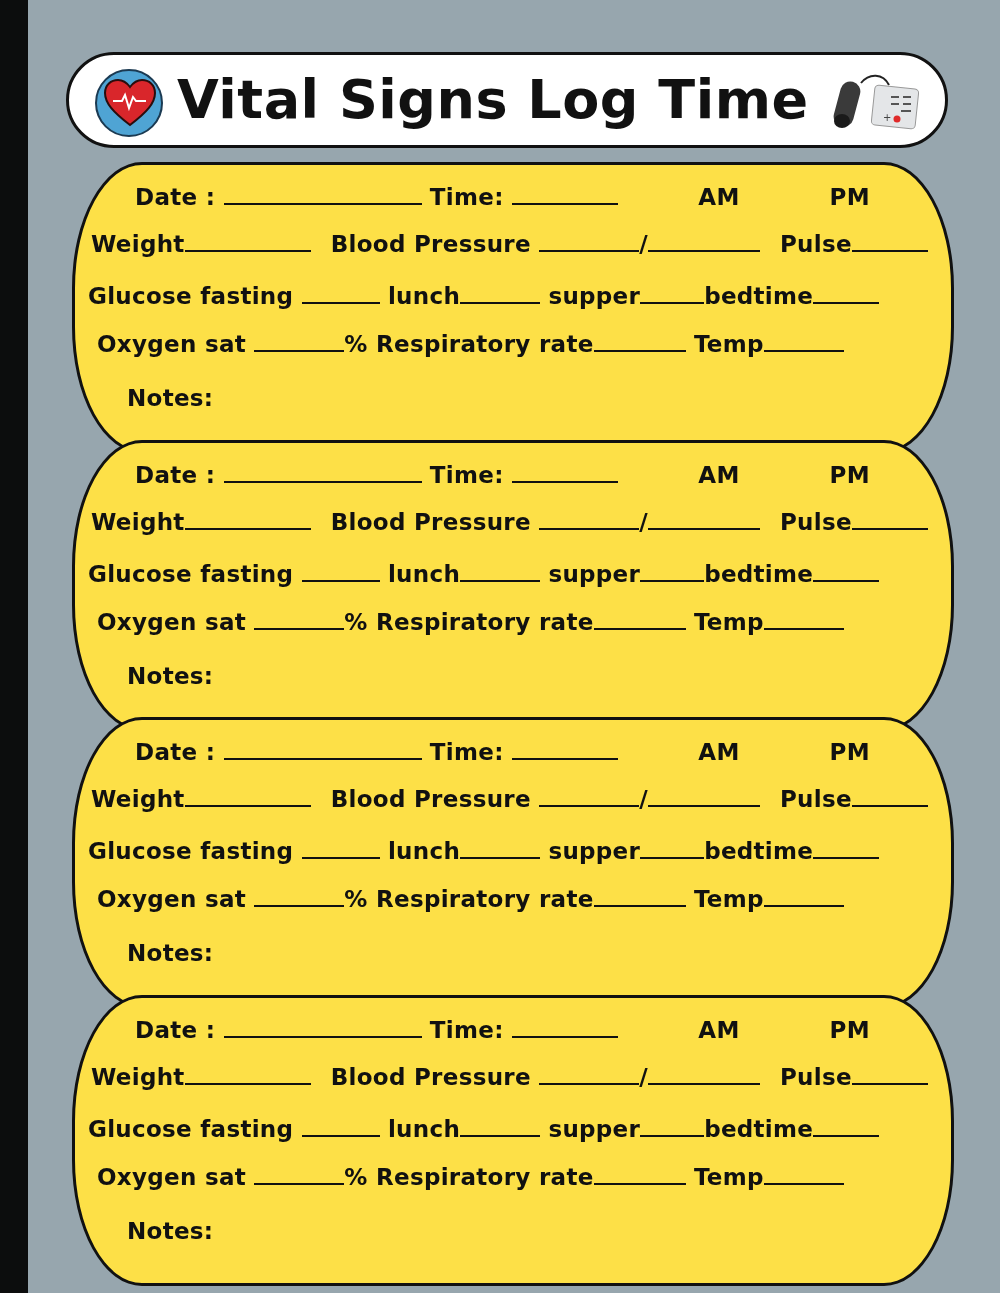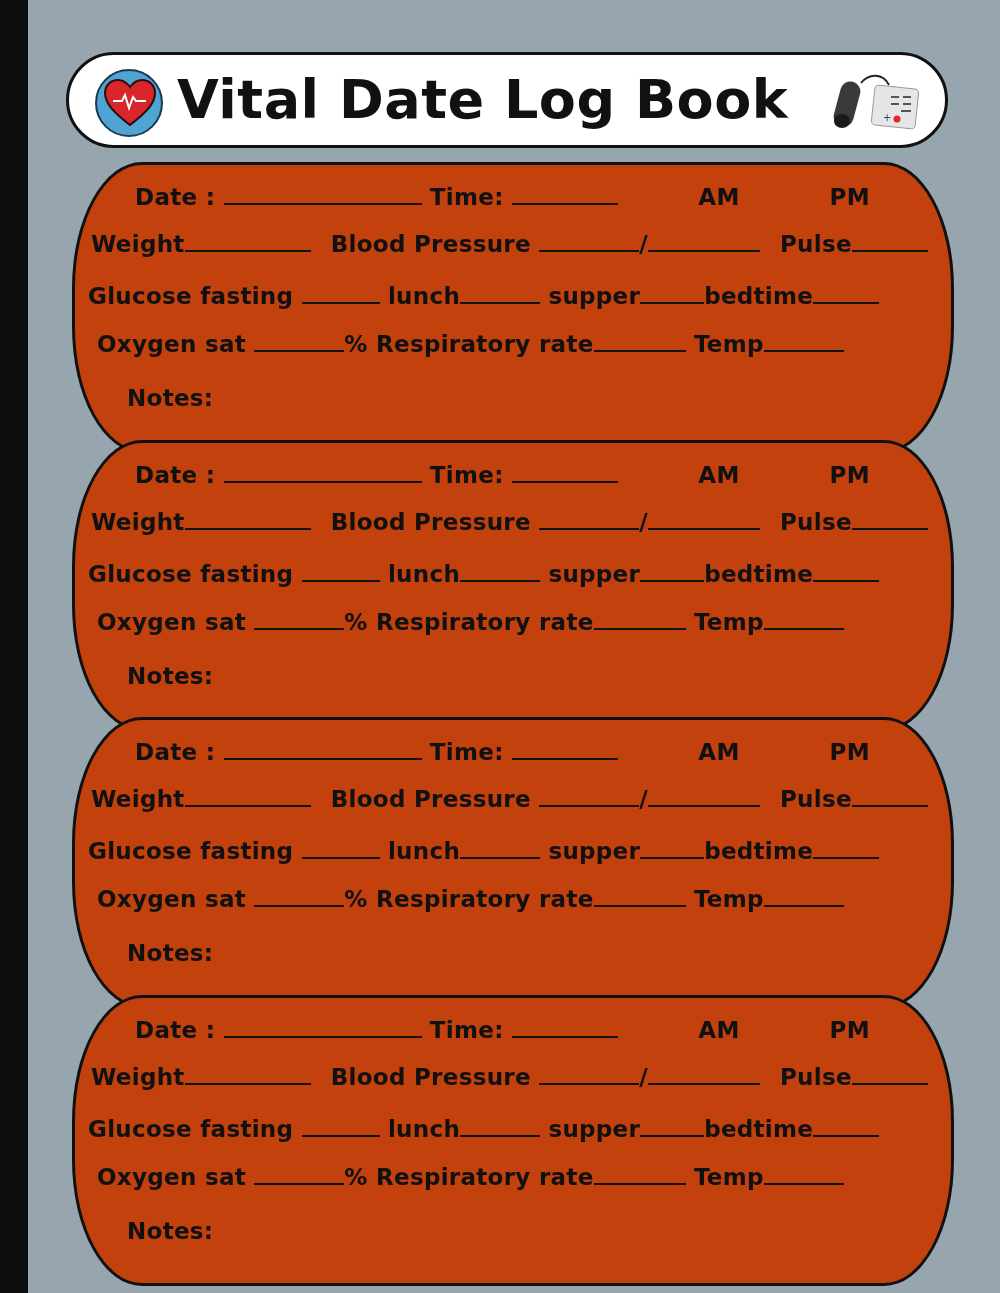--- a/index.html
+++ b/index.html
@@ -3,39 +3,39 @@
 <meta charset="utf-8">
 <style>
   html,body{margin:0;padding:0;}
   body{width:1000px;height:1293px;background:#97a6ae;position:relative;overflow:hidden;font-family:"DejaVu Sans","Liberation Sans",sans-serif;color:#111;}
   .spine{position:absolute;left:0;top:0;width:28px;height:1293px;background:#0c0d0d;}
   .title-pill{position:absolute;left:66px;top:52px;width:882px;height:96px;background:#fff;border:3px solid #111;border-radius:48px/48px;box-sizing:border-box;}
   .heart-badge{position:absolute;left:26px;top:14px;width:68px;height:68px;border-radius:50%;background:#4fa4d4;border:2px solid #1b3a52;box-sizing:border-box;}
   .heart-badge svg{position:absolute;left:6px;top:8px;}
   .title{position:absolute;left:108px;top:10px;font-weight:bold;font-size:54px;letter-spacing:0.5px;line-height:70px;white-space:nowrap;}
   .bp-icon{position:absolute;left:764px;top:18px;}
-  .card{position:absolute;left:72px;width:882px;height:291px;background:#c2410c;border:3px solid #111;border-radius:70px/126px;box-sizing:border-box;}
+  .card{position:absolute;left:72px;width:882px;height:291px;background:#fde047;border:3px solid #111;border-radius:70px/126px;box-sizing:border-box;}
   .row{position:absolute;white-space:nowrap;font-weight:bold;font-size:23px;letter-spacing:0.3px;}
   .field{display:inline-block;}
   .blank{display:inline-block;border-bottom:2.5px solid #111;height:20px;vertical-align:baseline;}
   .sp{display:inline-block;}
 </style>
 </head>
 <body>
 
 <div class="spine"></div>
 
 <div class="title-pill">
   <div class="heart-badge">
     <svg width="54" height="50" viewBox="0 0 54 50">
       <path d="M27 46 C10 33 2 24 2 14 C2 6 8 1 15 1 C20 1 24 4 27 8 C30 4 34 1 39 1 C46 1 52 6 52 14 C52 24 44 33 27 46Z" fill="#d9262b" stroke="#2a0d0d" stroke-width="2"></path>
       <polyline points="10,22 19,22 22,16 26,29 30,18 33,22 43,22" fill="none" stroke="#fff" stroke-width="2"></polyline>
     </svg>
   </div>
-  <div class="title">Vital Date Log Book</div>
+  <div class="title">Vital Signs Log Time</div>
   <div class="bp-icon">
     <svg width="92" height="60" viewBox="0 0 92 60">
       <path d="M28 10 C36 0 50 0 56 12" fill="none" stroke="#222" stroke-width="2"></path>
       <rect x="4" y="8" width="20" height="46" rx="10" transform="rotate(15 14 31)" fill="#3a3a3a"></rect>
       <ellipse cx="9" cy="48" rx="8" ry="7" fill="#1a1a1a"></ellipse>
       <rect x="40" y="14" width="44" height="40" rx="4" transform="rotate(6 62 34)" fill="#e4e6e8" stroke="#999" stroke-width="1"></rect>
       <line x1="58" y1="24" x2="66" y2="24" stroke="#555" stroke-width="2"></line>
       <line x1="70" y1="24" x2="78" y2="24" stroke="#555" stroke-width="2"></line>
       <line x1="58" y1="31" x2="66" y2="31" stroke="#555" stroke-width="2"></line>
       <line x1="70" y1="31" x2="78" y2="31" stroke="#555" stroke-width="2"></line>

